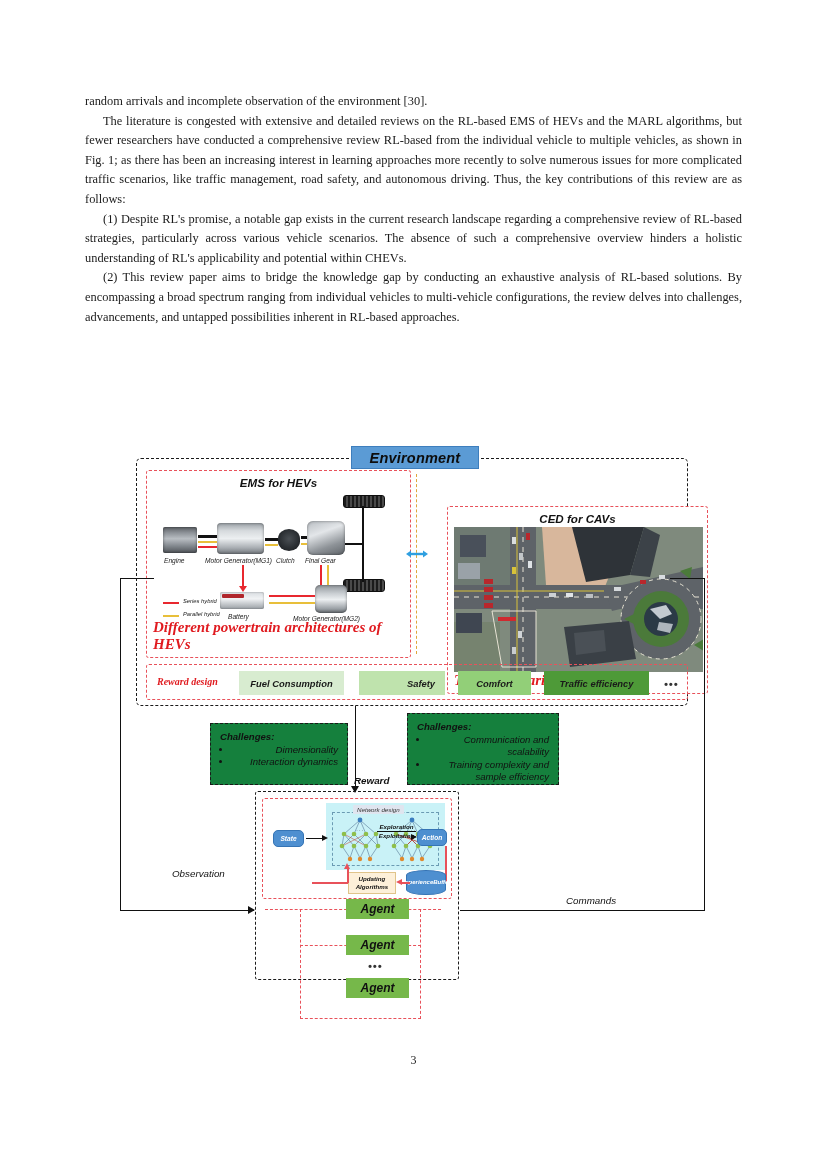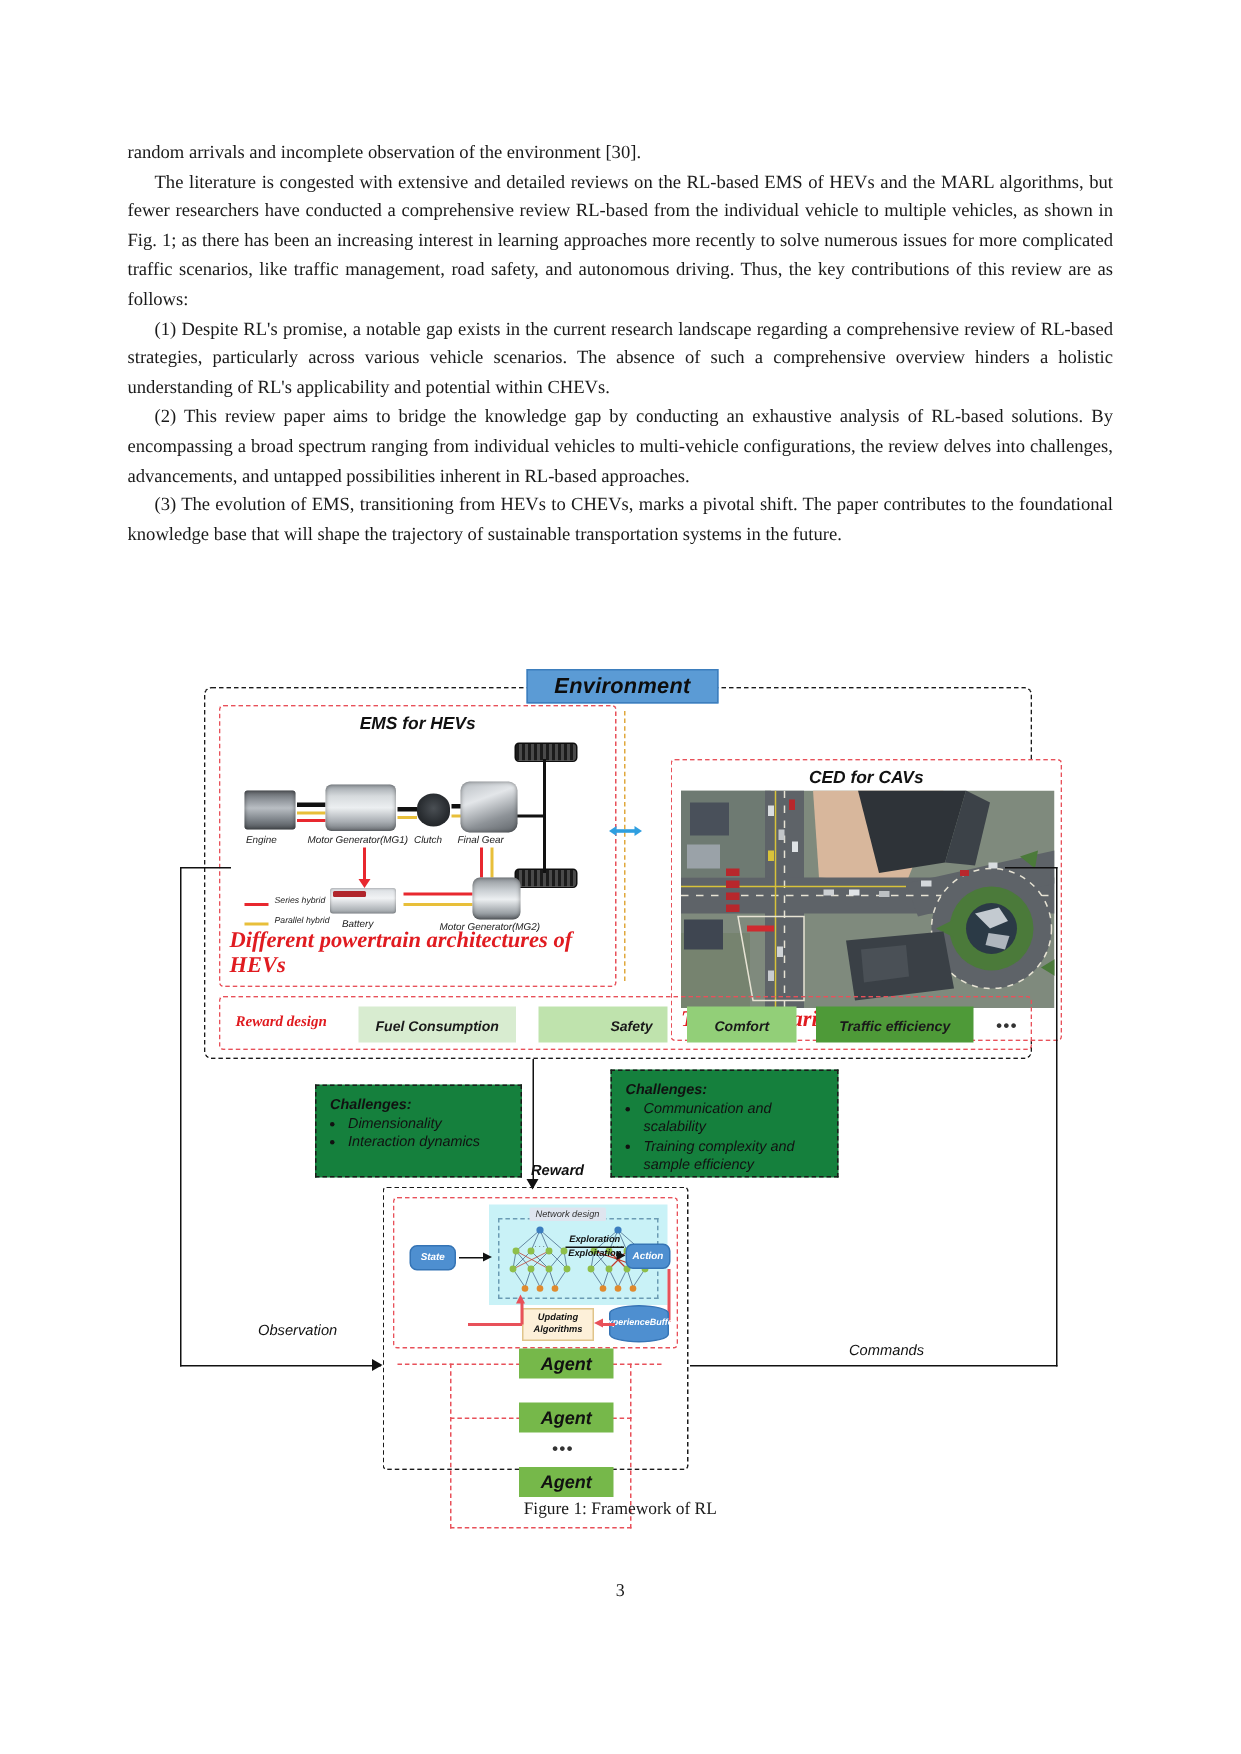--- a/index.html
+++ b/index.html
@@ -76,21 +76,21 @@
               border:1.4px dashed #e8515a;border-radius:3px;}
   .rw-label{position:absolute;left:10px;top:11px;font-weight:bold;font-size:10px;
             color:#e01b20;font-family:"Liberation Serif", serif;}
   .rw-chip{position:absolute;top:6px;height:24px;display:flex;align-items:center;
            justify-content:center;font-size:9.4px;font-weight:bold;color:#1a1a1a;}
   .rw-dots{position:absolute;top:13px;font-size:11px;font-weight:bold;color:#333;letter-spacing:1px;}
 
   
   .chal{position:absolute;border:1.3px dashed #1a1a1a;background:#15803d;padding:7px 9px 6px 9px;}
   .chal h4{margin:0 0 2px 0;font-size:9.6px;font-weight:bold;color:#111;}
-  .chal ul{margin:0;padding-left:12px;}
+  .chal ul{margin:0;padding-left:12px;text-align:right;}
   .chal li{font-size:9.6px;line-height:12.4px;color:#111;}
   .chal-L{left:110px;top:275px;width:138px;height:62px;}
   .chal-R{left:307px;top:265px;width:152px;height:72px;}
   .reward-lbl{position:absolute;left:254px;top:296px;font-size:9.8px;font-weight:bold;color:#111;margin-top:31px;}
 
   
   .agent-outer{position:absolute;left:155px;top:343px;width:204px;height:189px;
                border:1.5px dashed #1a1a1a;border-radius:3px;}
   .agent-inner{position:absolute;left:162px;top:350px;width:190px;height:101px;
                border:1.4px dashed #e8515a;border-radius:3px;}
@@ -125,21 +125,20 @@
 </head>
 <body>
 
 <div class="page">
 
   <div class="col">
     <p class="body">random arrivals and incomplete observation of the environment [30].</p>
     <p class="body indent">The literature is congested with extensive and detailed reviews on the RL-based EMS of HEVs and the MARL algorithms, but fewer researchers have conducted a comprehensive review RL-based from the individual vehicle to multiple vehicles, as shown in Fig. 1; as there has been an increasing interest in learning approaches more recently to solve numerous issues for more complicated traffic scenarios, like traffic management, road safety, and autonomous driving. Thus, the key contributions of this review are as follows:</p>
     <p class="body indent">(1) Despite RL's promise, a notable gap exists in the current research landscape regarding a comprehensive review of RL-based strategies, particularly across various vehicle scenarios. The absence of such a comprehensive overview hinders a holistic understanding of RL's applicability and potential within CHEVs.</p>
     <p class="body indent">(2) This review paper aims to bridge the knowledge gap by conducting an exhaustive analysis of RL-based solutions. By encompassing a broad spectrum ranging from individual vehicles to multi-vehicle configurations, the review delves into challenges, advancements, and untapped possibilities inherent in RL-based approaches.</p>
-    <p class="body indent">(3) The evolution of EMS, transitioning from HEVs to CHEVs, marks a pivotal shift. The paper contributes to the foundational knowledge base that will shape the trajectory of sustainable transportation systems in the future.</p>
   </div>
 
   <div class="fig">
 
     <div class="env-outer"></div>
     <div class="env-badge">Environment</div>
 
     <div class="panel panel-L">
       <div class="panel-title">EMS for HEVs</div>
 
@@ -314,21 +313,21 @@
         <li>Training complexity and sample efficiency</li>
       </ul>
     </div>
 
     <div class="blkline" style="left:20px;top:130px;width:1.4px;height:333px;"></div>
     <div class="blkline" style="left:20px;top:130px;width:34px;height:1.4px;"></div>
     <div class="blkline" style="left:20px;top:462px;width:134px;height:1.4px;"></div>
     <div style="position:absolute;left:148px;top:458px;width:0;height:0;
                 border-top:4.5px solid transparent;border-bottom:4.5px solid transparent;
                 border-left:7px solid #111;"></div>
-    <div style="position:absolute;left:72px;top:434px;font-size:9.8px;color:#111;">Observation</div>
+    <div style="position:absolute;left:72px;top:420px;font-size:9.8px;color:#111;">Observation</div>
 
     <div class="blkline" style="left:604px;top:130px;width:1.4px;height:333px;"></div>
     <div class="blkline" style="left:570px;top:130px;width:35px;height:1.4px;"></div>
     <div class="blkline" style="left:360px;top:462px;width:245px;height:1.4px;"></div>
     <div style="position:absolute;left:466px;top:447px;font-size:9.8px;color:#111;">Commands</div>
 
     <div class="agent-outer"></div>
     <div class="agent-inner"></div>
 
     <div class="net-panel"></div>
@@ -443,15 +442,14 @@
     <div class="adash" style="left:320px;top:461px;width:0;height:110px;border-width:0 0 0 1.3px;"></div>
     <div class="adash" style="left:200px;top:497px;width:121px;height:0;border-width:0 0 1.3px 0;"></div>
     <div class="adash" style="left:200px;top:570px;width:121px;height:0;border-width:0 0 1.3px 0;"></div>
 
     <div class="agent-chip" style="top:451px;">Agent</div>
     <div class="agent-chip" style="top:487px;">Agent</div>
     <div class="agent-dots" style="top:512px;">•••</div>
     <div class="agent-chip" style="top:530px;">Agent</div>
   </div>
 
-  <div class="figcap">Figure 1: Framework of RL</div>
   <div class="pagenum">3</div>
 </div>
 
 </body></html>

